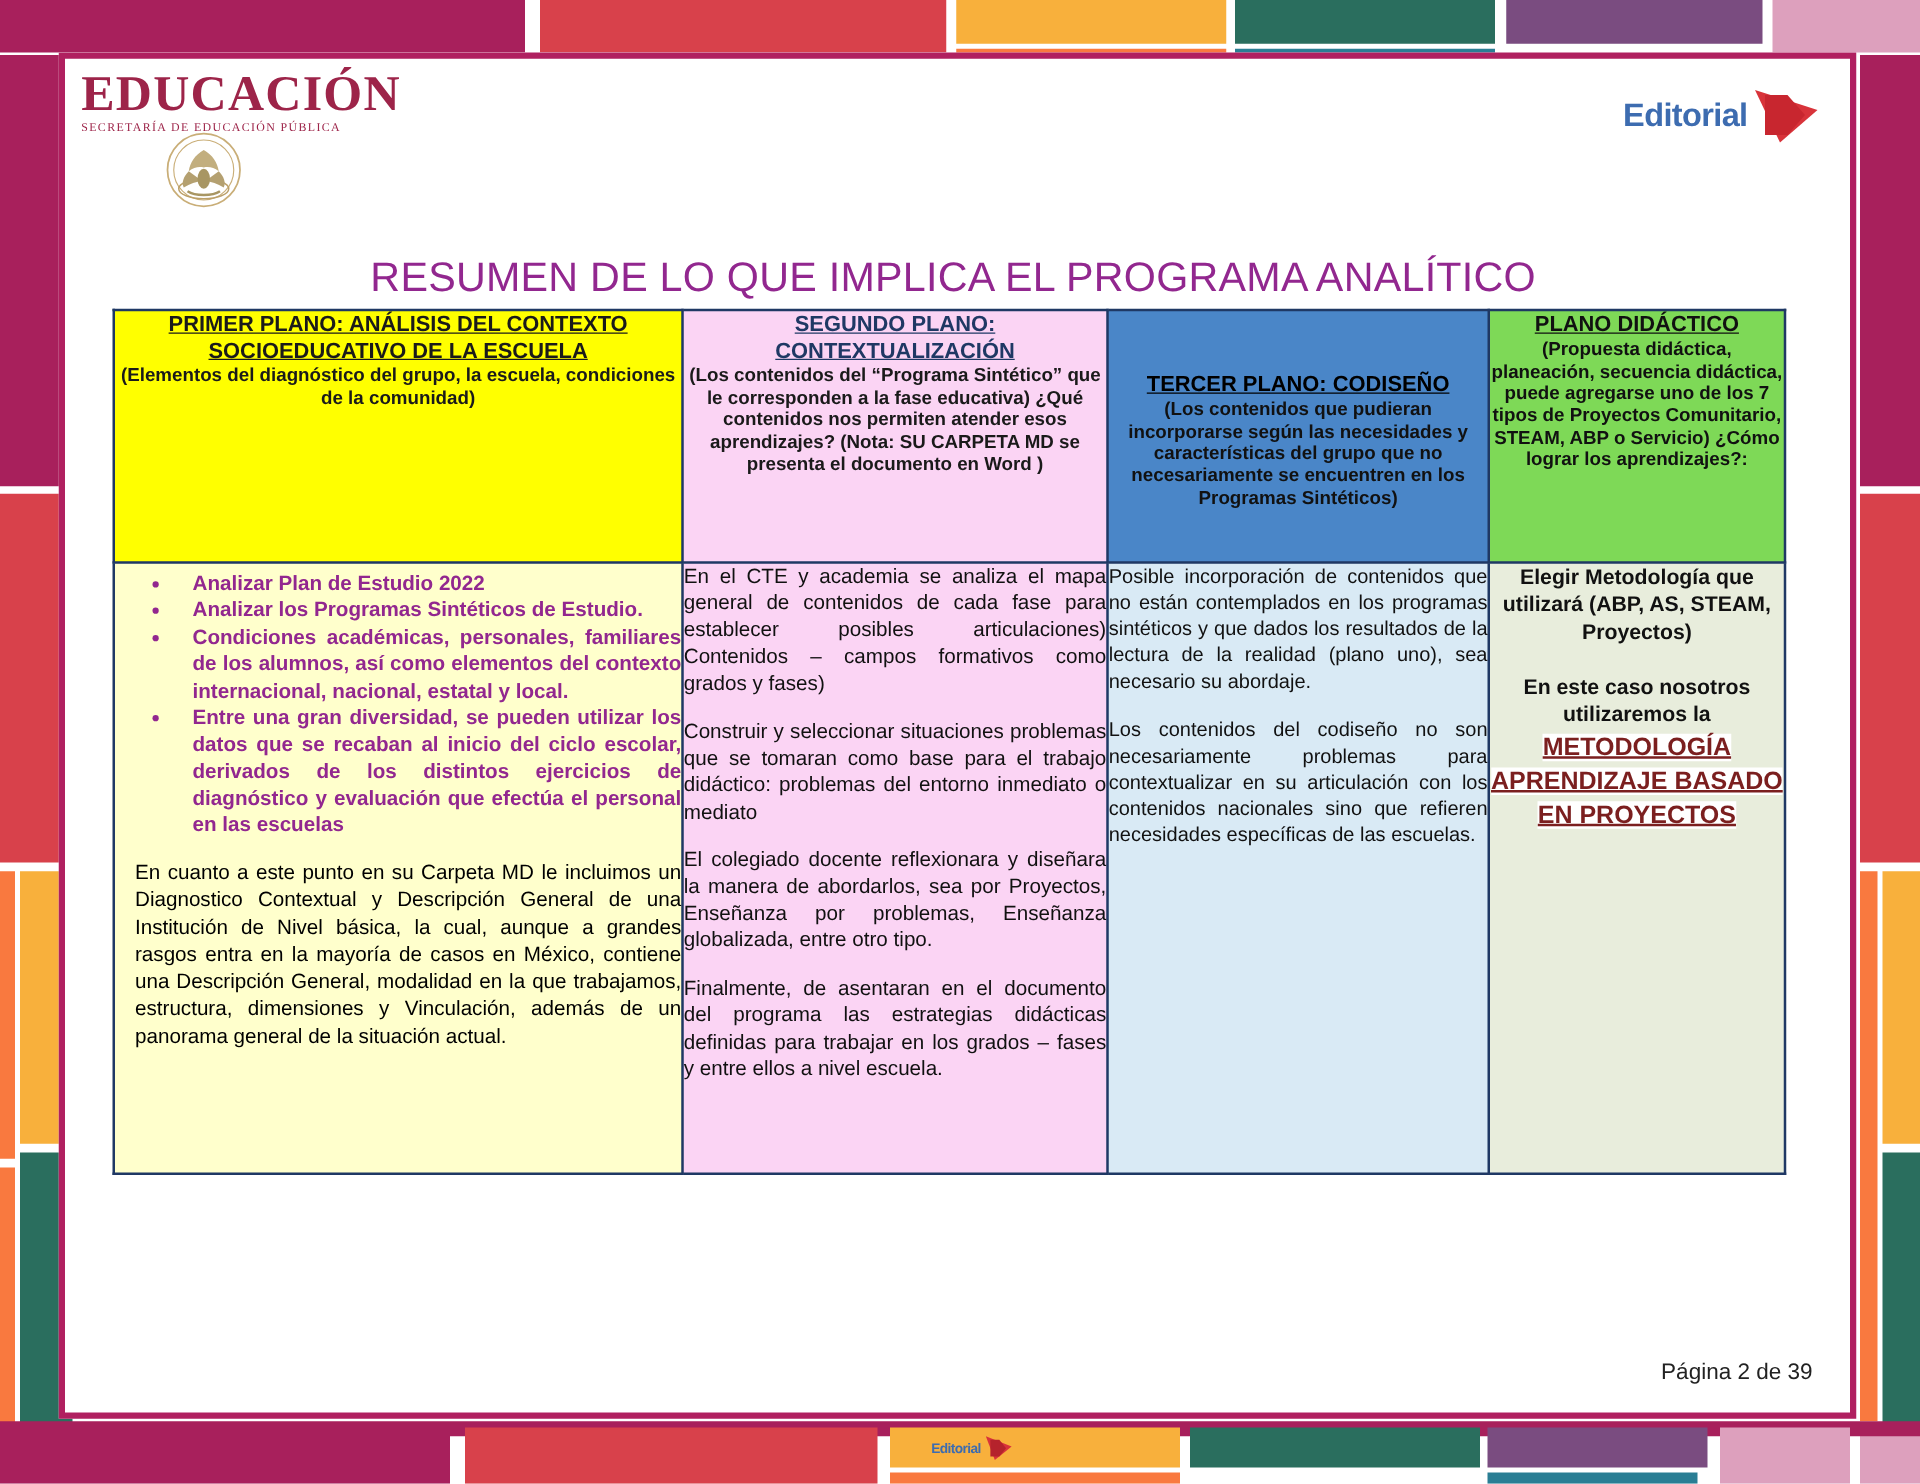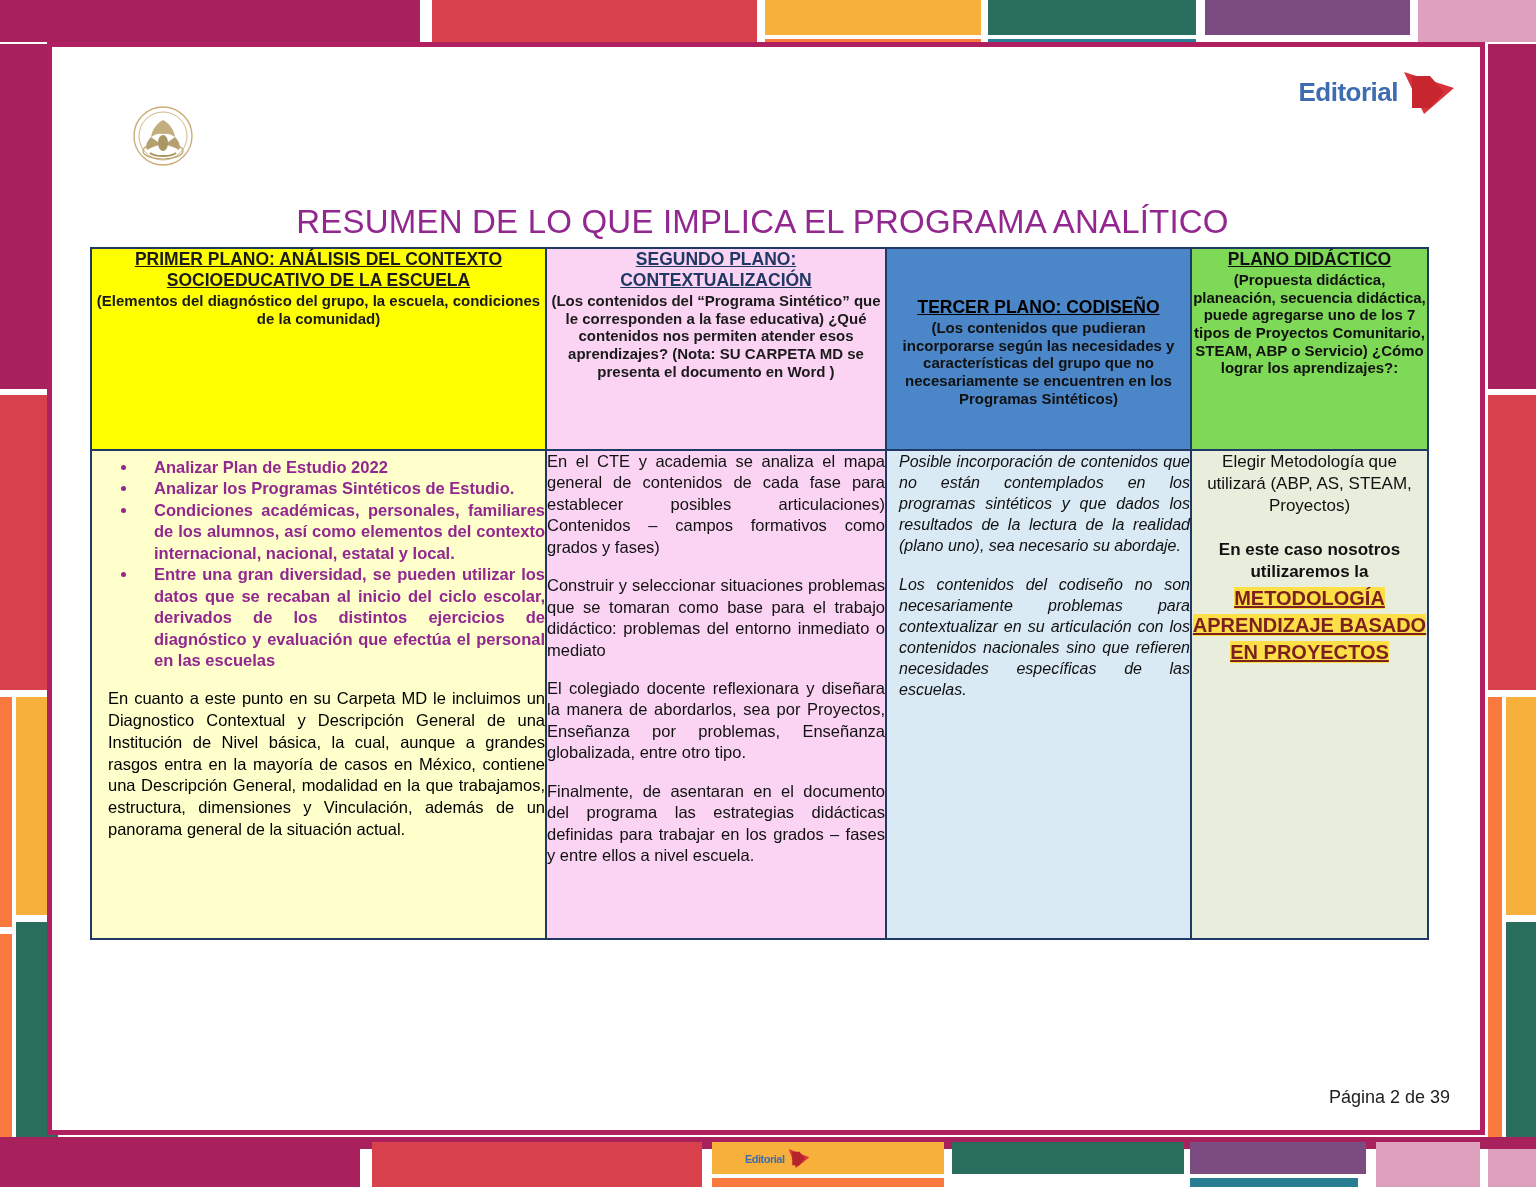--- a/index.html
+++ b/index.html
@@ -159,38 +159,38 @@
   .c1-para{
     margin-top:17px;
     font-size:16.5px;color:#000000;line-height:1.32;text-align:justify;margin-left:16px;
   }
 
   .c2-body p{
     margin:0 0 17px 0;
     font-size:16.5px;color:#111;line-height:1.30;text-align:justify;
   }
   .c3-body p{
-    margin:0 0 17px 12px;
-    font-size:16px;color:#111;line-height:1.32;text-align:justify;font-style:italic;
+    margin:0 0 17px 0;
+    font-size:16px;color:#111;line-height:1.32;text-align:justify;
   }
   .c3-body p:last-child{margin-bottom:0;}
   .c2-body p:last-child{margin-bottom:0;}
 
   .c4-lead{
-    font-weight:normal;font-size:17px;color:#111;line-height:1.30;
+    font-weight:bold;font-size:17px;color:#111;line-height:1.30;
   }
   .c4-mid{
     font-weight:bold;font-size:17px;color:#111;line-height:1.30;
     margin-top:22px;
   }
   .c4-hl{
     display:inline;
     font-weight:bold;font-size:20px;
     color:#7b1f1f;
-    background:#fde047;
+    background:#ffffff;
     text-decoration:underline;
     line-height:1.34;
   }
   .c4-hl-wrap{margin-top:2px;line-height:1.34;}
 
   
   .pagenum{
     position:absolute;right:30px;bottom:22px;
     font-size:18px;color:#222;
     z-index:3;
@@ -249,20 +249,24 @@
         <path d="M14 8 L14 38 L30 38 L42 23 L30 8 Z" fill="#b5232c"></path>
       </svg>
     </span>
   </div>
 </div>
 
 <div class="page">
 
   <div class="header">
 
+    <div class="sep-logo">
+      <div class="sep-word">EDUCACIÓN</div>
+      <div class="sep-sub">SECRETARÍA DE EDUCACIÓN PÚBLICA</div>
+    </div>
 
     <div class="eagle">
       <svg width="70" height="70" viewBox="0 0 70 70">
         <circle cx="35" cy="33" r="29" fill="none" stroke="#c0a060" stroke-width="1.4"></circle>
         <circle cx="35" cy="33" r="24" fill="none" stroke="#c0a060" stroke-width="0.9"></circle>
         <ellipse cx="35" cy="48" rx="20" ry="8" fill="none" stroke="#b09050" stroke-width="1.2"></ellipse>
         <path d="M35 17 C28 21 24 27 23 34 C27 31 31 30 35 31 C39 30 43 31 47 34 C46 27 42 21 35 17 Z" fill="#b8a068"></path>
         <path d="M23 34 C19 38 17 43 19 47 C24 44 29 42 34 42" fill="#a89058"></path>
         <path d="M47 34 C51 38 53 43 51 47 C46 44 41 42 36 42" fill="#a89058"></path>
         <ellipse cx="35" cy="40" rx="5" ry="8" fill="#9a8448"></ellipse>

